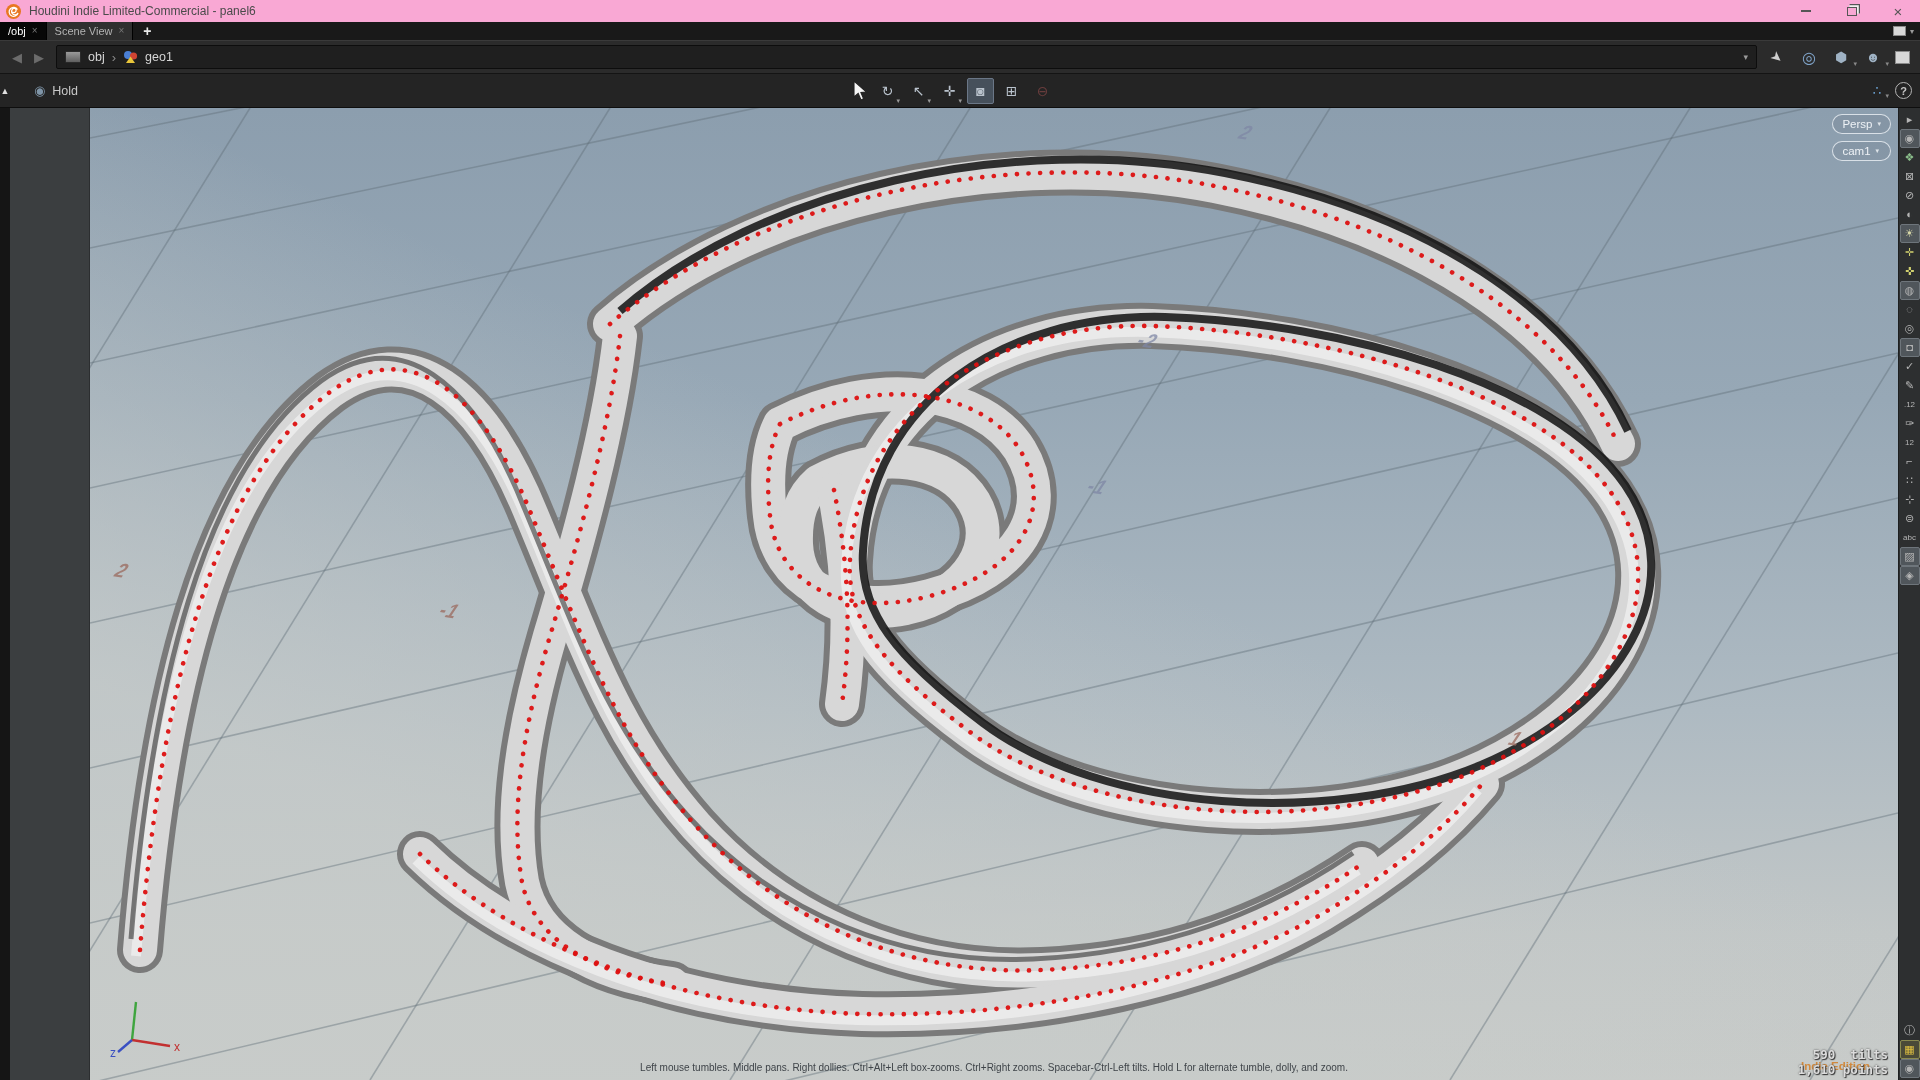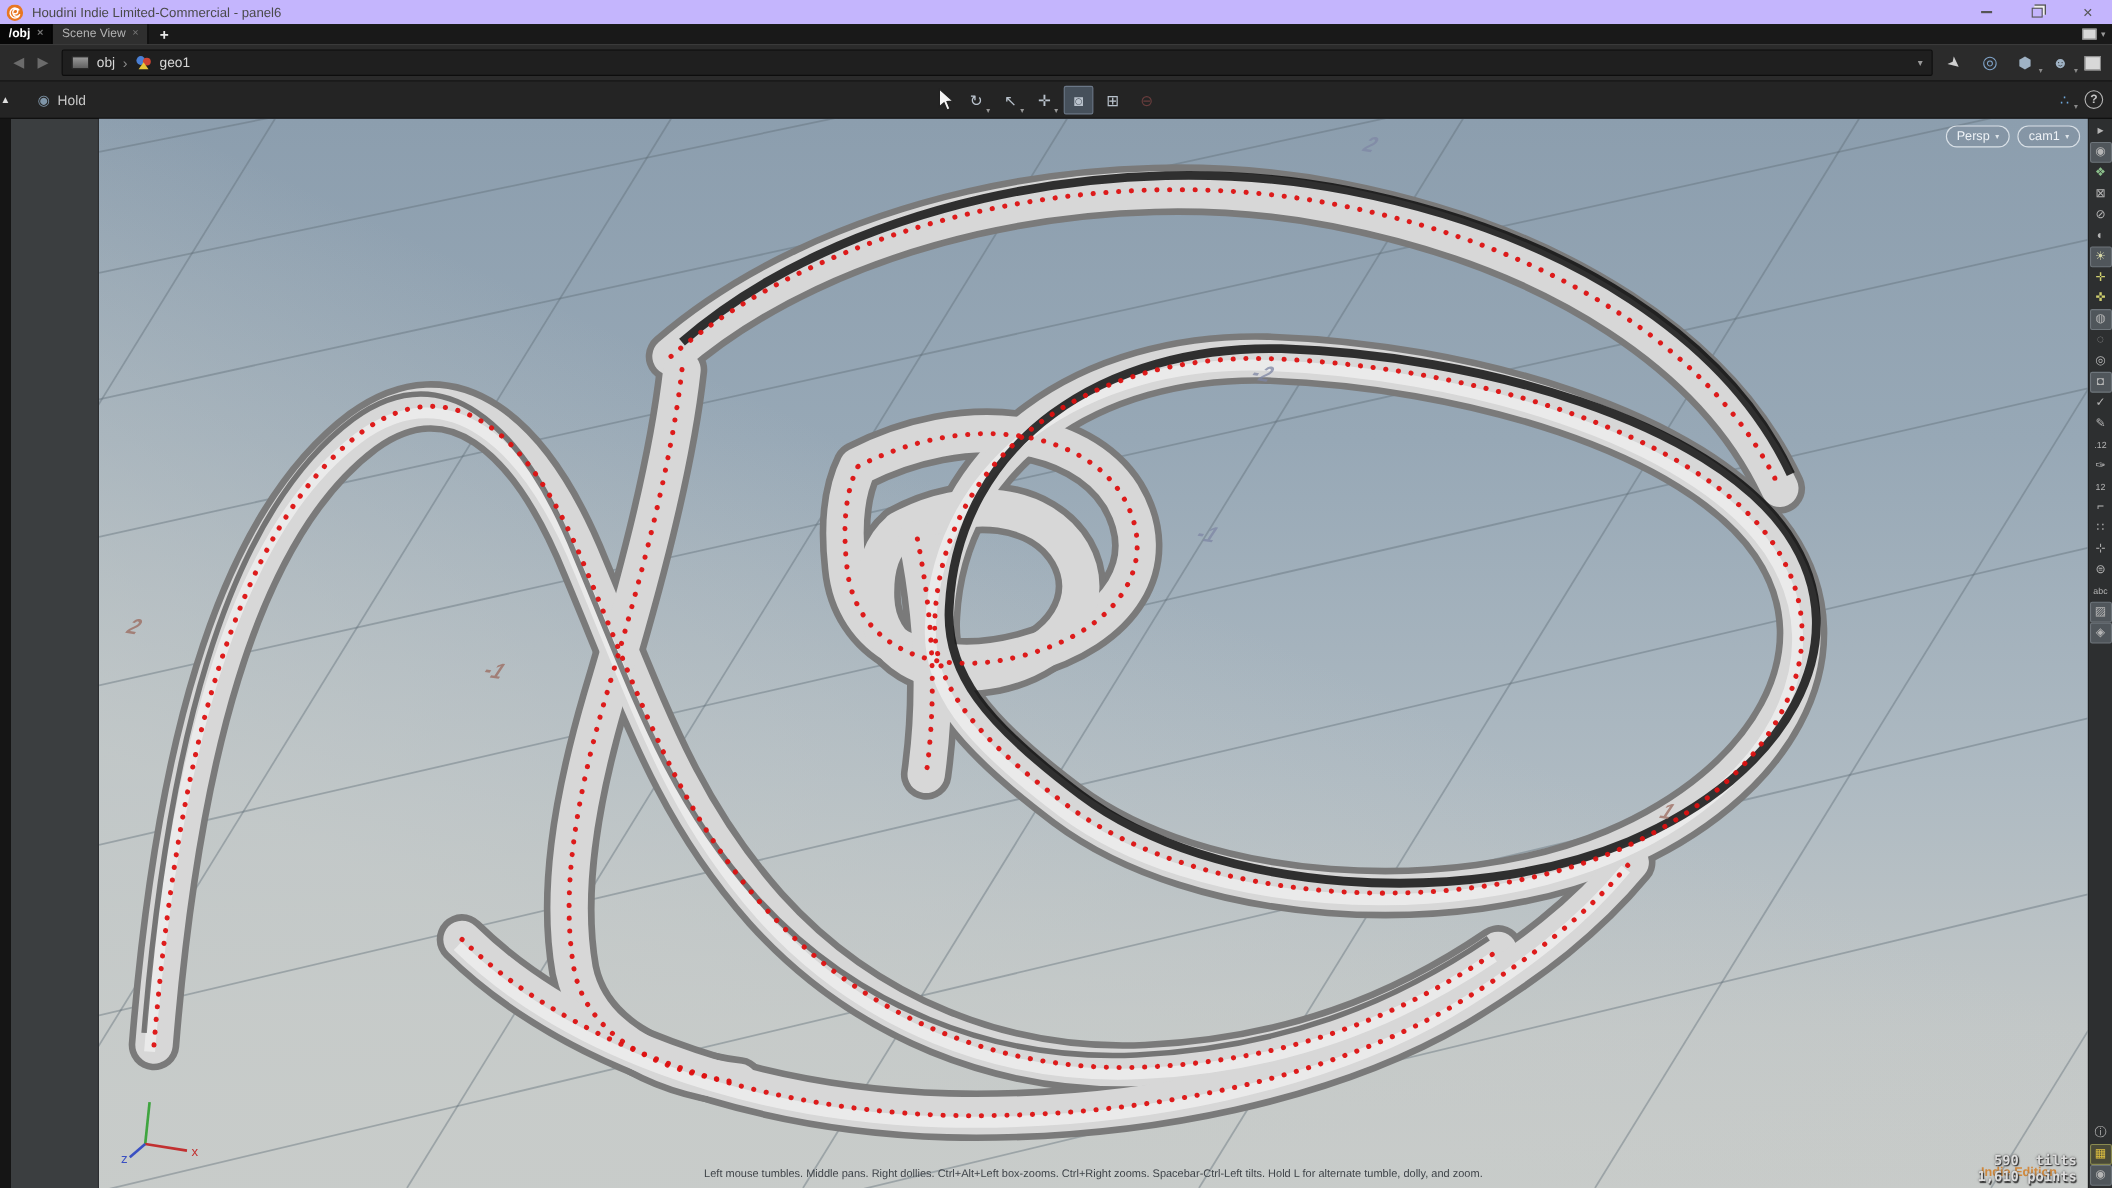--- a/index.html
+++ b/index.html
@@ -1,34 +1,34 @@
 <!DOCTYPE html>
 <html><head>
 <meta charset="utf-8">
 <style>
   * { margin:0; padding:0; box-sizing:border-box; }
   html,body { width:1920px; height:1080px; overflow:hidden; background:#000;
     font-family:"Liberation Sans","DejaVu Sans",sans-serif; }
   #app { position:relative; width:1920px; height:1080px; display:flex; flex-direction:column; }
 
   
-  .titlebar { height:22px; background:#c4b5fd; display:flex; align-items:center; padding:0 6px;
+  .titlebar { height:22px; background:#f9a8d4; display:flex; align-items:center; padding:0 6px;
     color:#4a4a4a; font-size:12px; flex:0 0 22px;text-align:center; }
   .houdini-logo { width:15px; height:15px; margin-right:8px; display:inline-block; }
   .win-controls { margin-left:auto; display:flex; align-items:center; gap:30px; padding-right:8px; }
   .wc { width:16px; height:14px; display:flex; align-items:center; justify-content:center; color:#555; cursor:default; }
   .wc-min::before { content:""; width:10px; height:1.5px; background:#555; display:block; }
   .wc-restore::before { content:""; width:8px; height:7px; border:1.2px solid #555; display:block;
     box-shadow:2px -2px 0 -0.2px #f1f0ef, 2.8px -2.8px 0 0.2px #555; }
   .wc-close { font-size:15px; line-height:1; }
 
   
   .tabbar { height:18px; background:#191919; display:flex; align-items:stretch; flex:0 0 18px; font-size:11px; }
   .ptab { display:flex; align-items:center; gap:6px; padding:0 8px; color:#b3b3b3; border-right:1px solid #000; }
-  .ptab.first { background:#070707; color:#fff; font-weight:bold; }
+  .ptab.first { background:#070707; color:#fff; font-weight:normal; }
   .ptab.active { background:#2f2f2f; }
   .tab-close { color:#777; font-size:10px; line-height:1; }
   .tab-add { color:#e8e8e8; font-weight:bold; font-size:14px; padding:0 10px; display:flex; align-items:center; }
   .tabbar-right { margin-left:auto; display:flex; align-items:center; gap:4px; padding-right:6px; }
   .white-sq { width:13px; height:10px; background:#d8d8d8; border:1px solid #8a8a8a; display:inline-block; }
   .caret { color:#9a9a9a; font-size:8px; }
 
   
   .pathbar { height:34px; background:#2b2b2b; display:flex; align-items:center; padding:0 6px; flex:0 0 34px;
     border-top:1px solid #3a3a3a; border-bottom:1px solid #141414; }
@@ -69,21 +69,21 @@
     background:
       linear-gradient(205deg, rgba(137,155,170,0) 45%, rgba(200,204,202,.75) 78%),
       linear-gradient(180deg, #8c9eae 0%, #97a8b6 30%, #aebac2 62%, #c2c7c7 85%, #c8cbc9 100%); }
   .render svg.layer { position:absolute; inset:0; }
 
   .grid-label { position:absolute; font-size:19px; font-weight:bold; opacity:.75;
     transform:skewX(-28deg) rotate(8deg); letter-spacing:1px; }
   .grid-label.x { color:#9b6a5e; }
   .grid-label.z { color:#7f87a5; }
 
-  .cam-pills { position:absolute; top:6px; right:7px; display:flex; gap:7px; }
+  .cam-pills { position:absolute; top:6px; right:7px; display:flex; gap:7px;flex-direction:column; }
   .pill { height:20px; padding:0 9px; border:1.4px solid rgba(232,237,242,.85); border-radius:10px;
     background:rgba(110,125,140,.25); color:#eef2f6; font-size:11.5px; display:flex; align-items:center; gap:5px; }
   .pill .caret { color:#dfe5ea; font-size:7px; }
 
   .help-text { position:absolute; left:0; right:0; bottom:7px; text-align:center; color:#3f4449; font-size:10px; }
 
   .stats { position:absolute; right:10px; bottom:3px; text-align:right; font-size:12.5px; font-weight:bold;
     font-family:"DejaVu Sans Mono","Liberation Mono",monospace;
     color:#dcdcdc; text-shadow:1px 1px 1px #333, 0 0 2px #444; line-height:15px; z-index:3; }
   .watermark { position:absolute; right:28px; bottom:8px; color:rgba(210,130,45,.9); font-size:11.5px;

